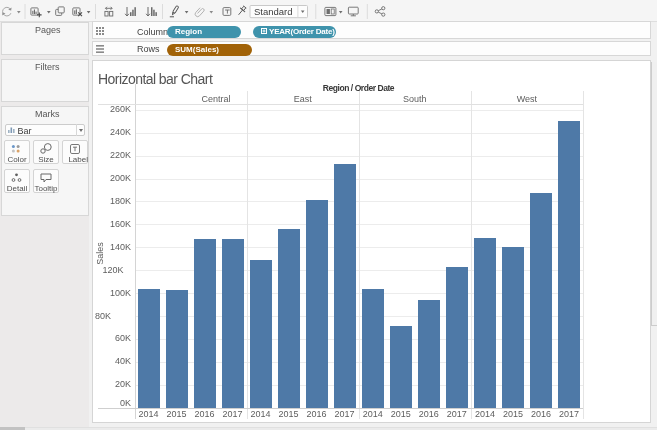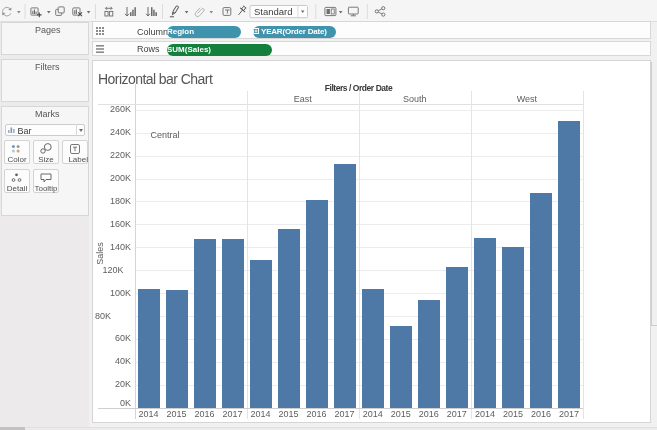--- a/index.html
+++ b/index.html
@@ -5,21 +5,21 @@
   * { margin:0; padding:0; box-sizing:border-box; }
   html,body { width:657px; height:430px; overflow:hidden; background:#fff; }
   body { font-family:"Liberation Sans", sans-serif; position:relative; }
   .abs { position:absolute; }
   .lbl { position:absolute; color:#575757; font-size:9px; line-height:10px; white-space:nowrap;padding-left:29px; }
   .tick { position:absolute; color:#5d5d5d; font-size:9px; line-height:9px; white-space:nowrap; }
   .bar { position:absolute; background:#4e79a7; }
   .grid { position:absolute; height:1px; background:#ececec; }
   .panel { position:absolute; background:#f6f6f6; border:1px solid #d7d7d7; }
   .mbtn { position:absolute; background:#fcfcfc; border:1px solid #d4d4d4; border-radius:2px; text-align:center; color:#4e4e4e; font-size:8px; }
-  .pill { position:absolute; height:12.5px; border-radius:6px; color:#fff; font-size:8px; font-weight:bold; line-height:12.5px; text-align:left; white-space:nowrap; overflow:hidden; }
+  .pill { position:absolute; height:12.5px; border-radius:6px; color:#fff; font-size:8px; font-weight:bold; line-height:12.5px; text-align:left; padding-left:8px; white-space:nowrap; overflow:hidden; }
 </style>
 </head>
 <body>
 
 <div class="abs" style="left:0;top:0;width:657px;height:430px;background:#f1f1f1;"></div>
 
 <div class="abs" style="left:0;top:0;width:657px;height:22px;background:#f5f5f5;border-bottom:1px solid #dedede;"></div>
 <svg id="toolbar" class="abs" style="left:0;top:0;" width="657" height="22" viewBox="0 0 657 22">
     <g stroke="#a8a8a8" stroke-width="1" fill="none">
       <path d="M10.9 13.2 A4.3 4.3 0 1 1 10.9 10.1"></path>
@@ -176,21 +176,21 @@
       <rect x="0" y="6.4" width="8" height="1.6"></rect>
     </g>
 </svg>
 <div class="lbl" style="left:108px;top:44px;color:#3f3f3f;">Rows</div>
 
 <div class="pill" style="left:167px;top:25.5px;width:73.5px;background:#3f93ac;">Region</div>
 <div class="pill" style="left:253px;top:25.5px;width:83px;background:#3f93ac;"><svg width="6" height="6" viewBox="0 0 6 6" style="vertical-align:-0.5px;">
       <rect x="0.5" y="0.5" width="5" height="5" fill="none" stroke="#fff" stroke-width="1"></rect>
       <path d="M3 1.5 v3 M1.5 3 h3" stroke="#fff" stroke-width="0.9"></path>
     </svg><span style="margin-left:2px;font-size:8px;letter-spacing:-0.2px;">YEAR(Order Date)</span></div>
-<div class="pill" style="left:167px;top:43.5px;width:105px;background:#15803d;">SUM(Sales)</div>
+<div class="pill" style="left:167px;top:43.5px;width:85px;background:#a16207;">SUM(Sales)</div>
 
 <div class="abs" style="left:92px;top:60px;width:559px;height:363px;background:#ffffff;border:1px solid #d5d5d5;"></div>
 <div class="abs" style="left:98px;top:65px;font-size:14px;color:#555555;letter-spacing:-0.55px;margin-top:6px;">Horizontal bar Chart</div>
 
 <div id="chart">
     <div class="grid" style="left:134.5px;top:384.8px;width:448.5px;"></div>
     <div class="grid" style="left:134.5px;top:361.9px;width:448.5px;"></div>
     <div class="grid" style="left:134.5px;top:338.9px;width:448.5px;"></div>
     <div class="grid" style="left:134.5px;top:316.0px;width:448.5px;"></div>
     <div class="grid" style="left:134.5px;top:293.1px;width:448.5px;"></div>
@@ -202,22 +202,22 @@
     <div class="grid" style="left:134.5px;top:155.6px;width:448.5px;"></div>
     <div class="grid" style="left:134.5px;top:132.7px;width:448.5px;"></div>
     <div class="grid" style="left:134.5px;top:109.7px;width:448.5px;"></div>
     <div class="abs" style="left:246.6px;top:90.5px;width:1px;height:328px;background:#e4e4e4;"></div>
     <div class="abs" style="left:358.8px;top:90.5px;width:1px;height:328px;background:#e4e4e4;"></div>
     <div class="abs" style="left:470.9px;top:90.5px;width:1px;height:328px;background:#e4e4e4;"></div>
     <div class="abs" style="left:583.0px;top:90.5px;width:1px;height:328px;background:#e4e4e4;"></div>
     <div class="abs" style="left:134.5px;top:84px;width:1px;height:334.5px;background:#d4d4d4;"></div>
     <div class="abs" style="left:98px;top:104px;width:485px;height:1px;background:#e0e0e0;"></div>
     <div class="abs" style="left:98px;top:408.0px;width:485px;height:1px;background:#cfcfcf;"></div>
-    <div class="tick" style="left:322px;top:84px;width:73px;text-align:center;color:#383838;font-weight:bold;font-size:8.5px;letter-spacing:-0.45px;">Filters / Order Date</div>
-    <div class="tick" style="left:150.6px;top:95px;width:80px;text-align:left;margin-top:36px;">Central</div>
+    <div class="tick" style="left:322px;top:84px;width:73px;text-align:center;color:#383838;font-weight:bold;font-size:8.5px;letter-spacing:-0.45px;">Region / Order Date</div>
+    <div class="tick" style="left:150.6px;top:95px;width:80px;text-align:right;">Central</div>
     <div class="tick" style="left:262.7px;top:95px;width:80px;text-align:center;">East</div>
     <div class="tick" style="left:374.8px;top:95px;width:80px;text-align:center;">South</div>
     <div class="tick" style="left:486.9px;top:95px;width:80px;text-align:center;">West</div>
     <div class="tick" style="left:75px;top:249px;width:50px;text-align:center;transform:rotate(-90deg);">Sales</div>
     <div class="tick" style="left:95px;top:398.5px;width:36px;text-align:right;">0K</div>
     <div class="tick" style="left:95px;top:380.3px;width:36px;text-align:right;">20K</div>
     <div class="tick" style="left:95px;top:357.4px;width:36px;text-align:right;">40K</div>
     <div class="tick" style="left:95px;top:334.4px;width:36px;text-align:right;">60K</div>
     <div class="tick" style="left:95px;top:311.5px;width:36px;text-align:left;">80K</div>
     <div class="tick" style="left:95px;top:288.6px;width:36px;text-align:right;">100K</div>

